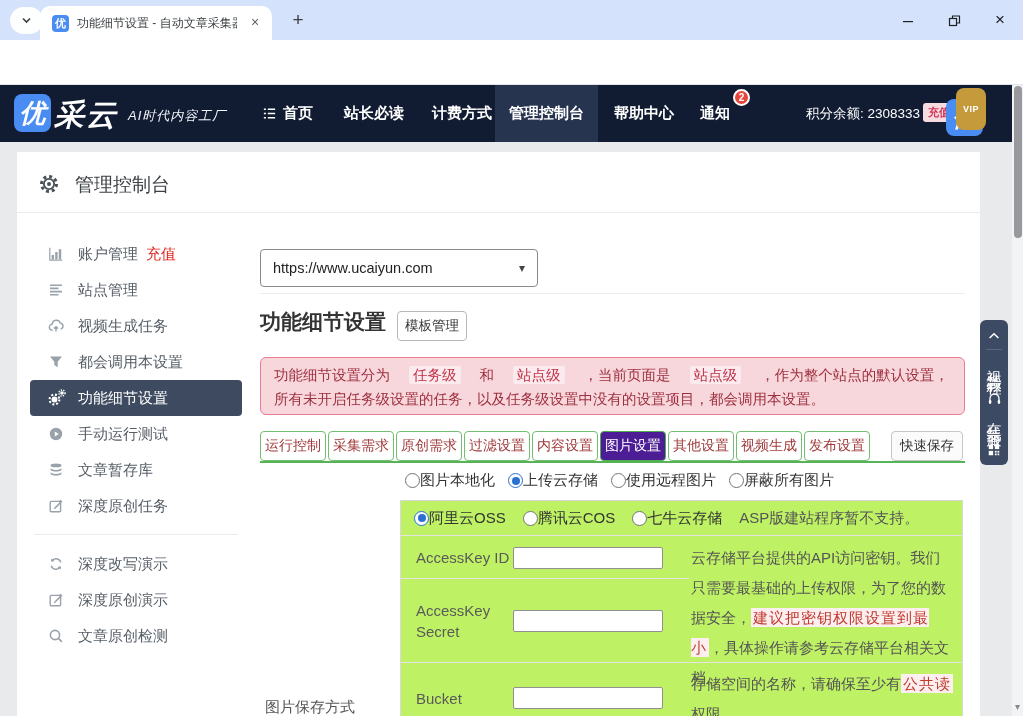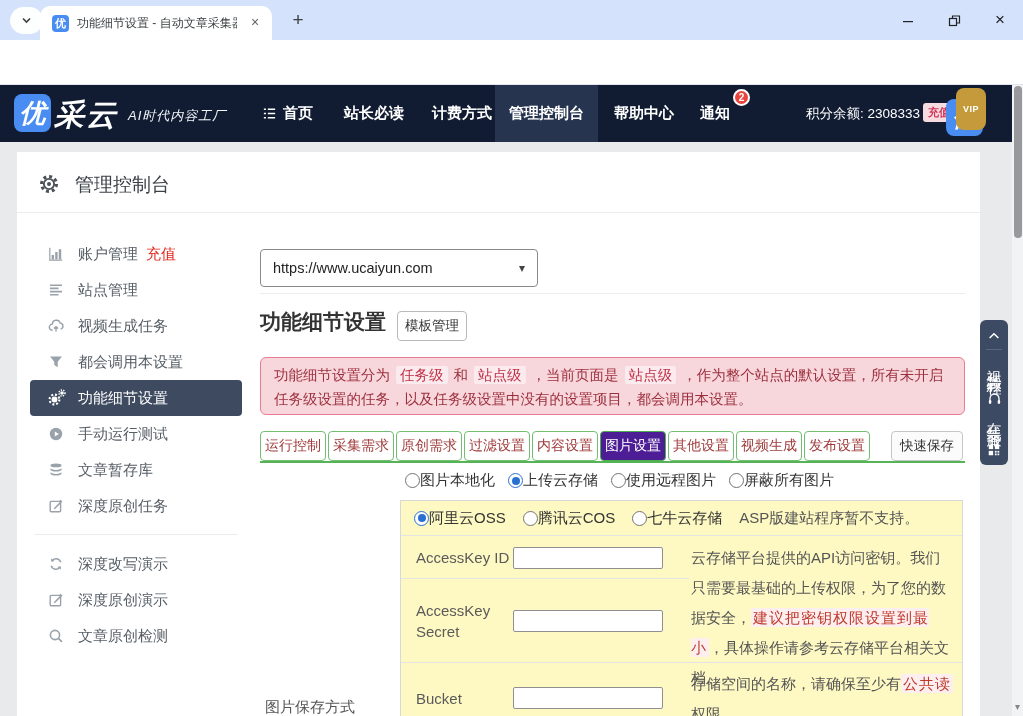--- a/index.html
+++ b/index.html
@@ -58,34 +58,34 @@
   .s-extra{color:#e1251b;margin-left:-6px}
   .s-div{height:1px;background:#ececec;margin:10px 4px 11px 4px}
 
   
   .site-select{position:absolute;left:243px;top:97px;width:278px;height:38px;border:1px solid #8a8a8a;border-radius:4px;display:flex;align-items:center;justify-content:space-between;padding:0 12px;font-size:14.5px;color:#222;background:#fff}
   .mdiv1{position:absolute;left:243px;top:141px;width:705px;height:1px;background:#ececec}
   .h2{position:absolute;left:243px;top:156px;font-size:21px;font-weight:bold;color:#333}
   .btn{border:1px solid #b9b9b9;border-radius:4px;background:#fff;color:#333;font-size:13.5px;display:flex;align-items:center;justify-content:center}
   .btn-template{position:absolute;left:380px;top:159px;width:70px;height:30px}
   .alert{position:absolute;left:243px;top:205px;width:705px;height:58px;background:#f8d7dc;border:1px solid #e87c90;border-radius:6px;padding:5px 13px;font-size:14.5px;line-height:24px;color:#9c2f3e}
-  .alert .hl{background:#fcebee;color:#c13047;padding:1px 4px;margin:0 2px;border-radius:2px}
+  .alert .hl{background:#fcebee;color:#c13047;padding:1px 4px;margin:0 15px;border-radius:2px}
   .tabsrow{position:absolute;left:243px;top:279px;display:flex;gap:2px}
   .tab-pill{width:66px;height:30px;border:1px solid #72bf72;border-radius:4px;background:#fff;color:#a03c3c;font-size:14px;display:flex;align-items:center;justify-content:center}
   .tab-pill[data-active="true"]{background:#4c1d95;border-color:#4cae4c;color:#fff}
   .btn-quicksave{position:absolute;left:874px;top:279px;width:72px;height:30px;background:#fbfbfb;border-color:#c6c6c6}
   .greenline{position:absolute;left:243px;top:309px;width:705px;height:2px;background:#56b456}
   .radio-row{display:flex;align-items:center;gap:13px}
   .radio-row1{position:absolute;left:388px;top:319px}
   .radio-item{display:flex;align-items:center;gap:0;font-size:15px;color:#333}
   .radio{width:15px;height:15px;border:1px solid #747474;border-radius:50%;display:inline-block;position:relative;background:#fff;flex:none}
   .radio[data-checked="true"]{border-color:#2a70d3}
   .radio[data-checked="true"]::after{content:"";position:absolute;inset:2.5px;background:#2a70d3;border-radius:50%}
 
-  .settings-box{position:absolute;left:383px;top:348px;width:563px;height:216px;border:1px solid #d8d8d8;border-bottom:none;background:#fef9c3}
+  .settings-box{position:absolute;left:383px;top:348px;width:563px;height:216px;border:1px solid #d8d8d8;border-bottom:none;background:#bef264}
   .provider-row{height:35px;display:flex;align-items:center;gap:17px;padding-left:13px;border-bottom:1px solid #e4e4e4;font-size:15px;color:#444}
   .provider-note{color:#555}
   .frow{position:absolute;display:flex;align-items:center;width:288px}
   .frow-id{left:0;top:36px;height:42px;border-bottom:1px solid #e4e4e4}
   .frow-secret{left:0;top:78px;height:84px}
   .frow-bucket{left:0;top:162px;height:70px}
   .flabel{padding-left:15px;width:112px;font-size:15px;color:#5a5a5a;line-height:21px}
   .tin{width:150px;height:22px;border:1px solid #909090;border-radius:2px;background:#fff;font-size:13px;padding:0 4px;font-family:inherit}
   .boxdiv{position:absolute;left:0;top:161px;width:561px;height:1px;background:#e4e4e4}
   .help{position:absolute;left:290px;width:262px;font-size:15px;line-height:30px;color:#555}

